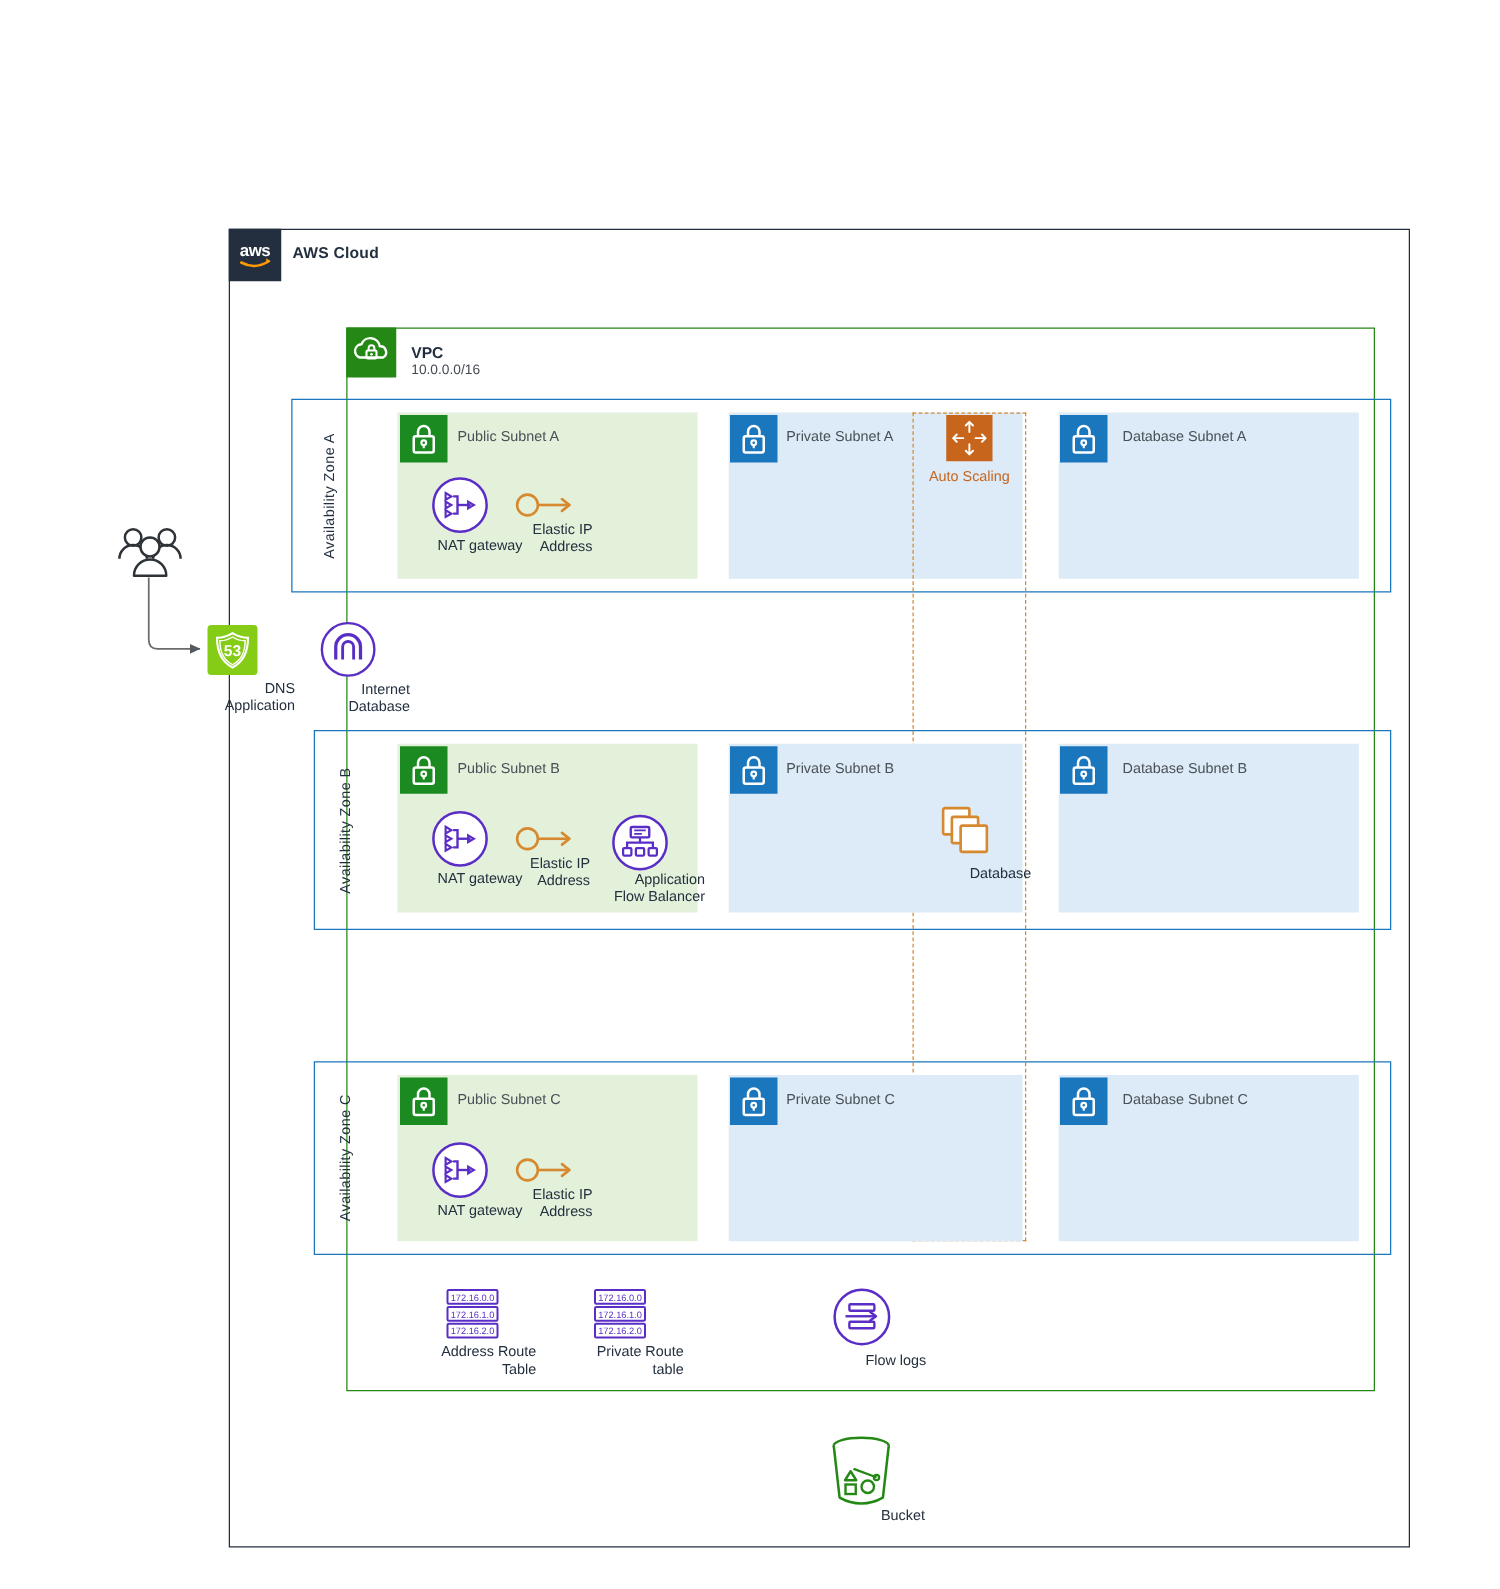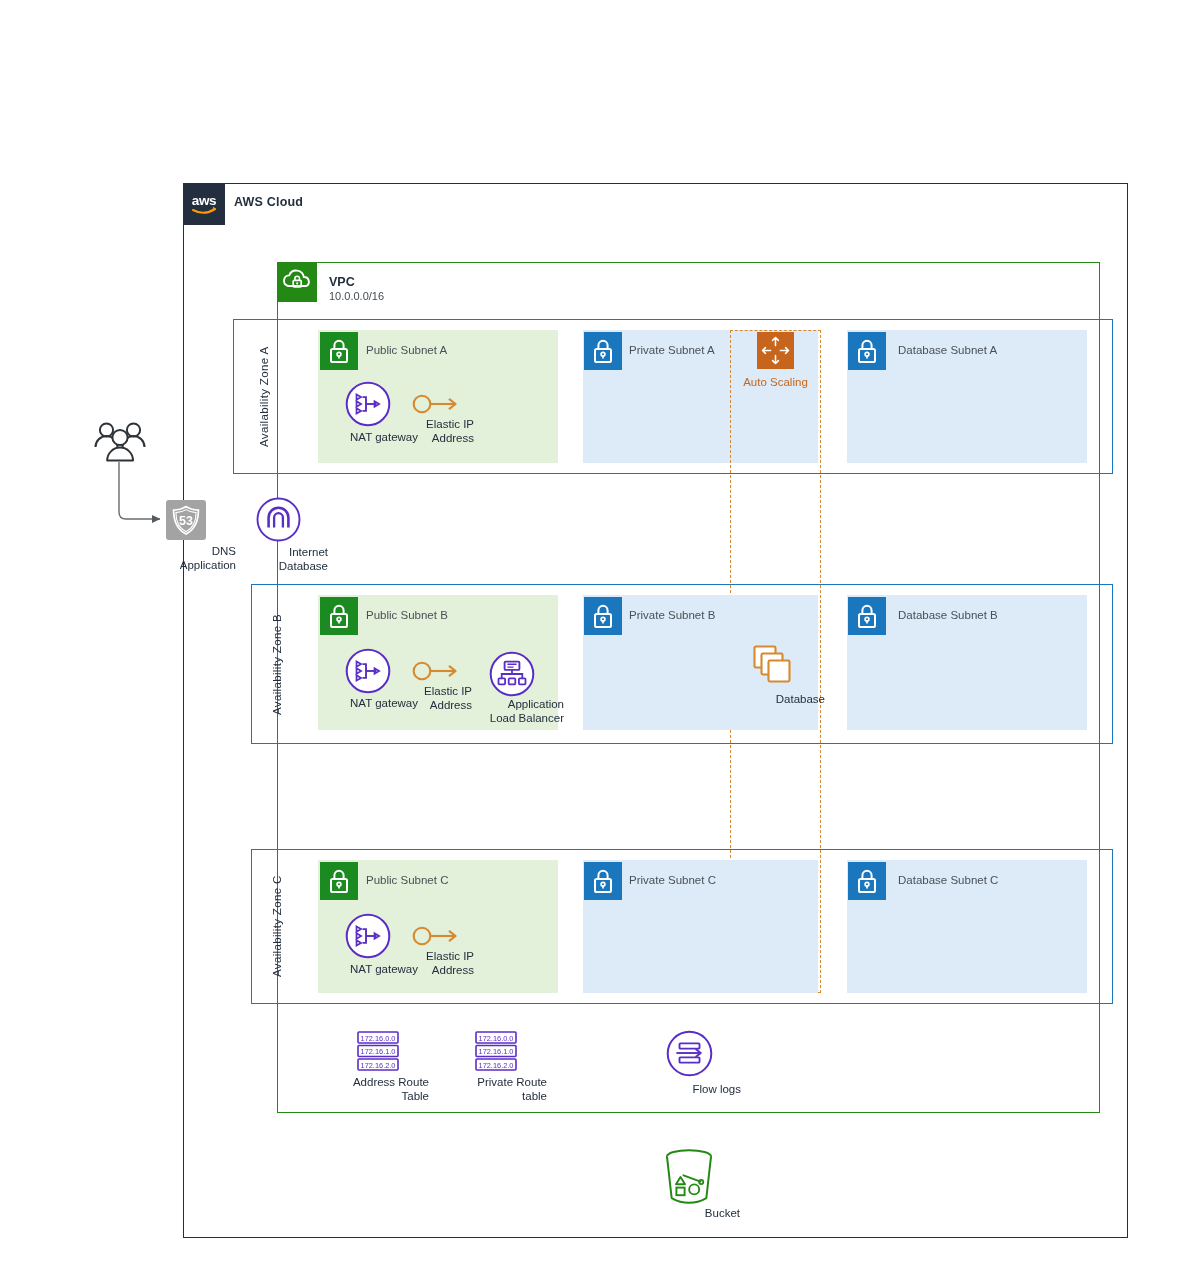--- a/index.html
+++ b/index.html
@@ -121,21 +121,21 @@
     <svg width="56" height="44" viewBox="0 0 56 44">
       <circle cx="14.5" cy="10" r="6.6" fill="none" stroke="#2e3338" stroke-width="2"></circle>
       <path d="M3.5,27 a11,11 0 0 1 22,0" fill="none" stroke="#2e3338" stroke-width="2"></path>
       <circle cx="41.5" cy="10" r="6.6" fill="none" stroke="#2e3338" stroke-width="2"></circle>
       <path d="M30.5,27 a11,11 0 0 1 22,0" fill="none" stroke="#2e3338" stroke-width="2"></path>
       <circle cx="28" cy="17.5" r="7.6" fill="#fff" stroke="#2e3338" stroke-width="2"></circle>
       <path d="M15.2,40.5 a12.9,12.9 0 0 1 25.8,0 z" fill="#fff" stroke="#2e3338" stroke-width="2" stroke-linejoin="round"></path>
     </svg>
   </div>
 
-  <div class="abs" style="left:166px;top:500px;width:40px;height:40px;background:#a3a3a3;
+  <div class="abs" style="left:166px;top:500px;width:40px;height:40px;background:#84cc16;
        border-radius:3px;">
     <svg width="40" height="40" viewBox="0 0 40 40">
       <path d="M20,6.5 C15.5,9.5 11,10.2 7.6,10.2 C7.6,22 11.5,29.6 20,34
                C28.5,29.6 32.4,22 32.4,10.2 C29,10.2 24.5,9.5 20,6.5 z" fill="none" stroke="#ffffff" stroke-width="1.7"></path>
       <path d="M20,9.6 C16.4,11.9 12.7,12.6 9.9,12.6 C9.9,22.1 13.1,28.2 20,31.8
                C26.9,28.2 30.1,22.1 30.1,12.6 C27.3,12.6 23.6,11.9 20,9.6 z" fill="none" stroke="#ffffff" stroke-width="1.1"></path>
       <text x="20" y="25" text-anchor="middle" fill="#ffffff" font-family="'Liberation Sans',sans-serif" font-size="12.5" font-weight="bold">53</text>
     </svg>
   </div>
   <div class="abs nlabel" style="left:136px;top:544px;width:100px;">
@@ -301,21 +301,21 @@
       <rect x="15.6" y="10.6" width="14.8" height="8.3" rx="1" fill="none" stroke="#5a2ec6" stroke-width="1.9"></rect>
       <path d="M18.4,13.3 H27.6 M18.4,16.1 H24.5" stroke="#5a2ec6" stroke-width="1.4"></path>
       <path d="M23,18.9 V23 M12.7,27.4 V23 H33.3 V27.4" fill="none" stroke="#5a2ec6" stroke-width="1.8"></path>
       <rect x="9.5" y="27.4" width="6.6" height="6" rx="0.8" fill="none" stroke="#5a2ec6" stroke-width="1.8"></rect>
       <rect x="19.7" y="27.4" width="6.6" height="6" rx="0.8" fill="none" stroke="#5a2ec6" stroke-width="1.8"></rect>
       <rect x="29.9" y="27.4" width="6.6" height="6" rx="0.8" fill="none" stroke="#5a2ec6" stroke-width="1.8"></rect>
     </svg>
   </div>
   <div class="abs nlabel" style="left:462px;top:697px;width:102px;">
     <span>Application</span><br>
-    <span>Load Balancer</span>
+    <span>Flow Balancer</span>
   </div>
 
   <div class="abs" style="left:750px;top:643px;width:52px;height:46px;">
     <svg width="52" height="46" viewBox="0 0 52 46">
       <rect x="4.5" y="3.5" width="21" height="21" rx="1.4" fill="#fff" stroke="#d6892f" stroke-width="2.1"></rect>
       <rect x="11.5" y="10.5" width="21" height="21" rx="1.4" fill="#fff" stroke="#d6892f" stroke-width="2.1"></rect>
       <rect x="18.5" y="17.5" width="21" height="21" rx="1.4" fill="#fff" stroke="#d6892f" stroke-width="2.1"></rect>
     </svg>
   </div>
   <div class="abs nlabel" style="left:725px;top:692px;width:100px;">Database</div>

